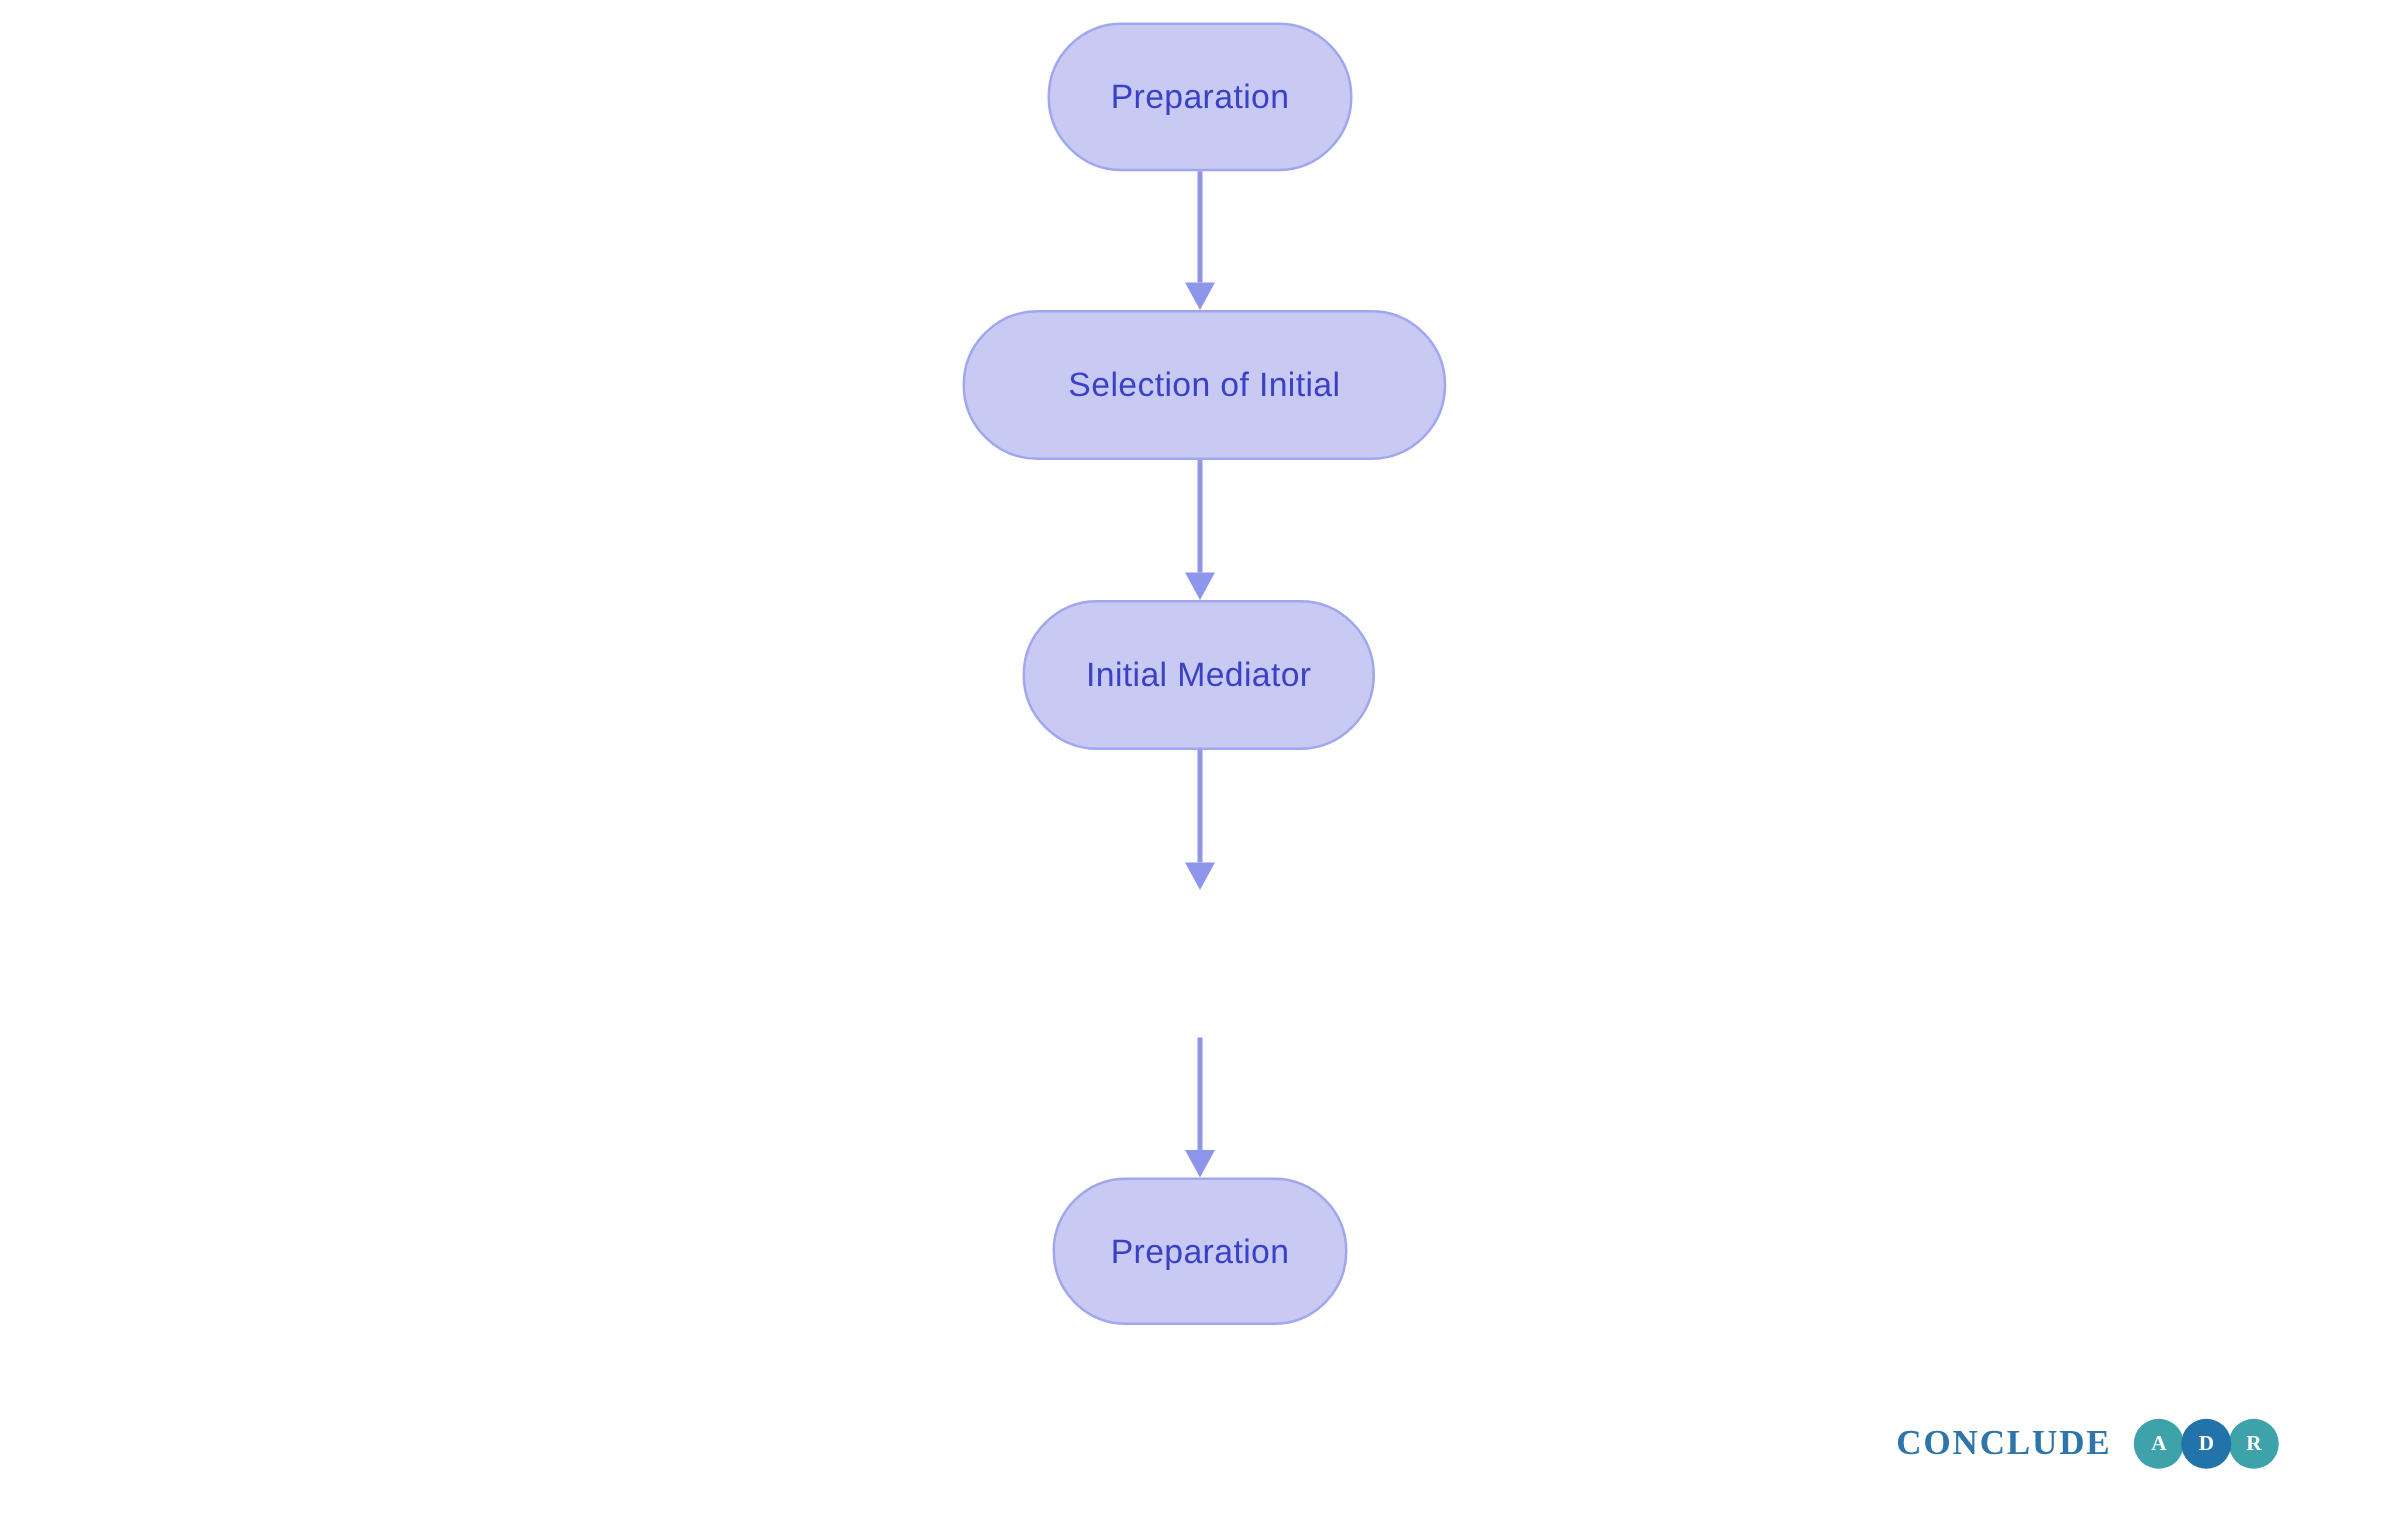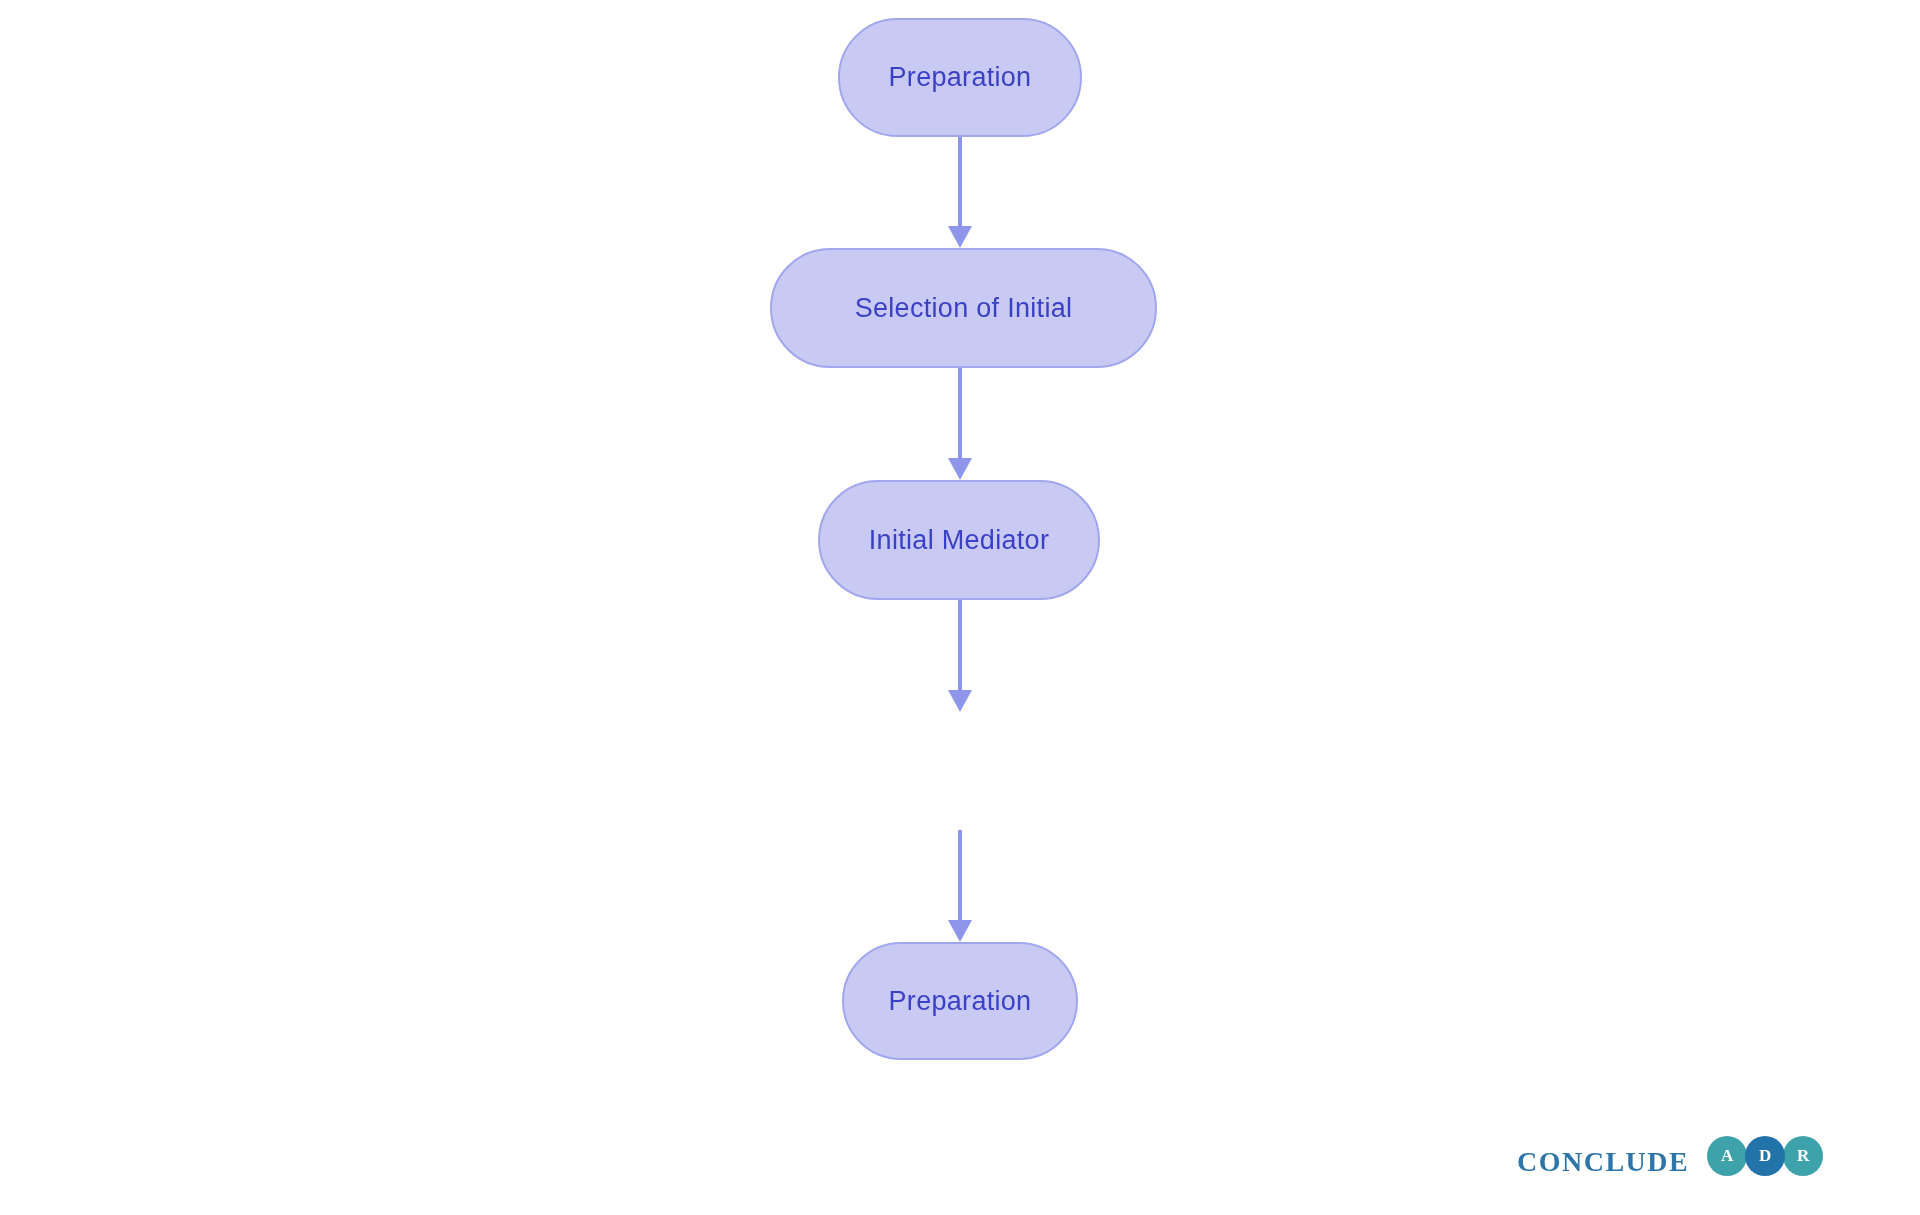--- a/index.html
+++ b/index.html
@@ -54,21 +54,21 @@
     border-right: 12px solid transparent;
     border-top: 22px solid var(--arrow);
   }
 
   .logo {
     position: absolute;
     left: 1517px;
     top: 1134px;
     height: 42px;
     display: flex;
-    align-items: flex-end;
+    align-items: center;
   }
   .logo-wordmark {
     font-family: "Liberation Serif", serif;
     font-weight: bold;
     font-size: 28px;
     letter-spacing: 1.5px;
     color: var(--wordmark);
     margin-right: 18px;
     line-height: 1;
   }

